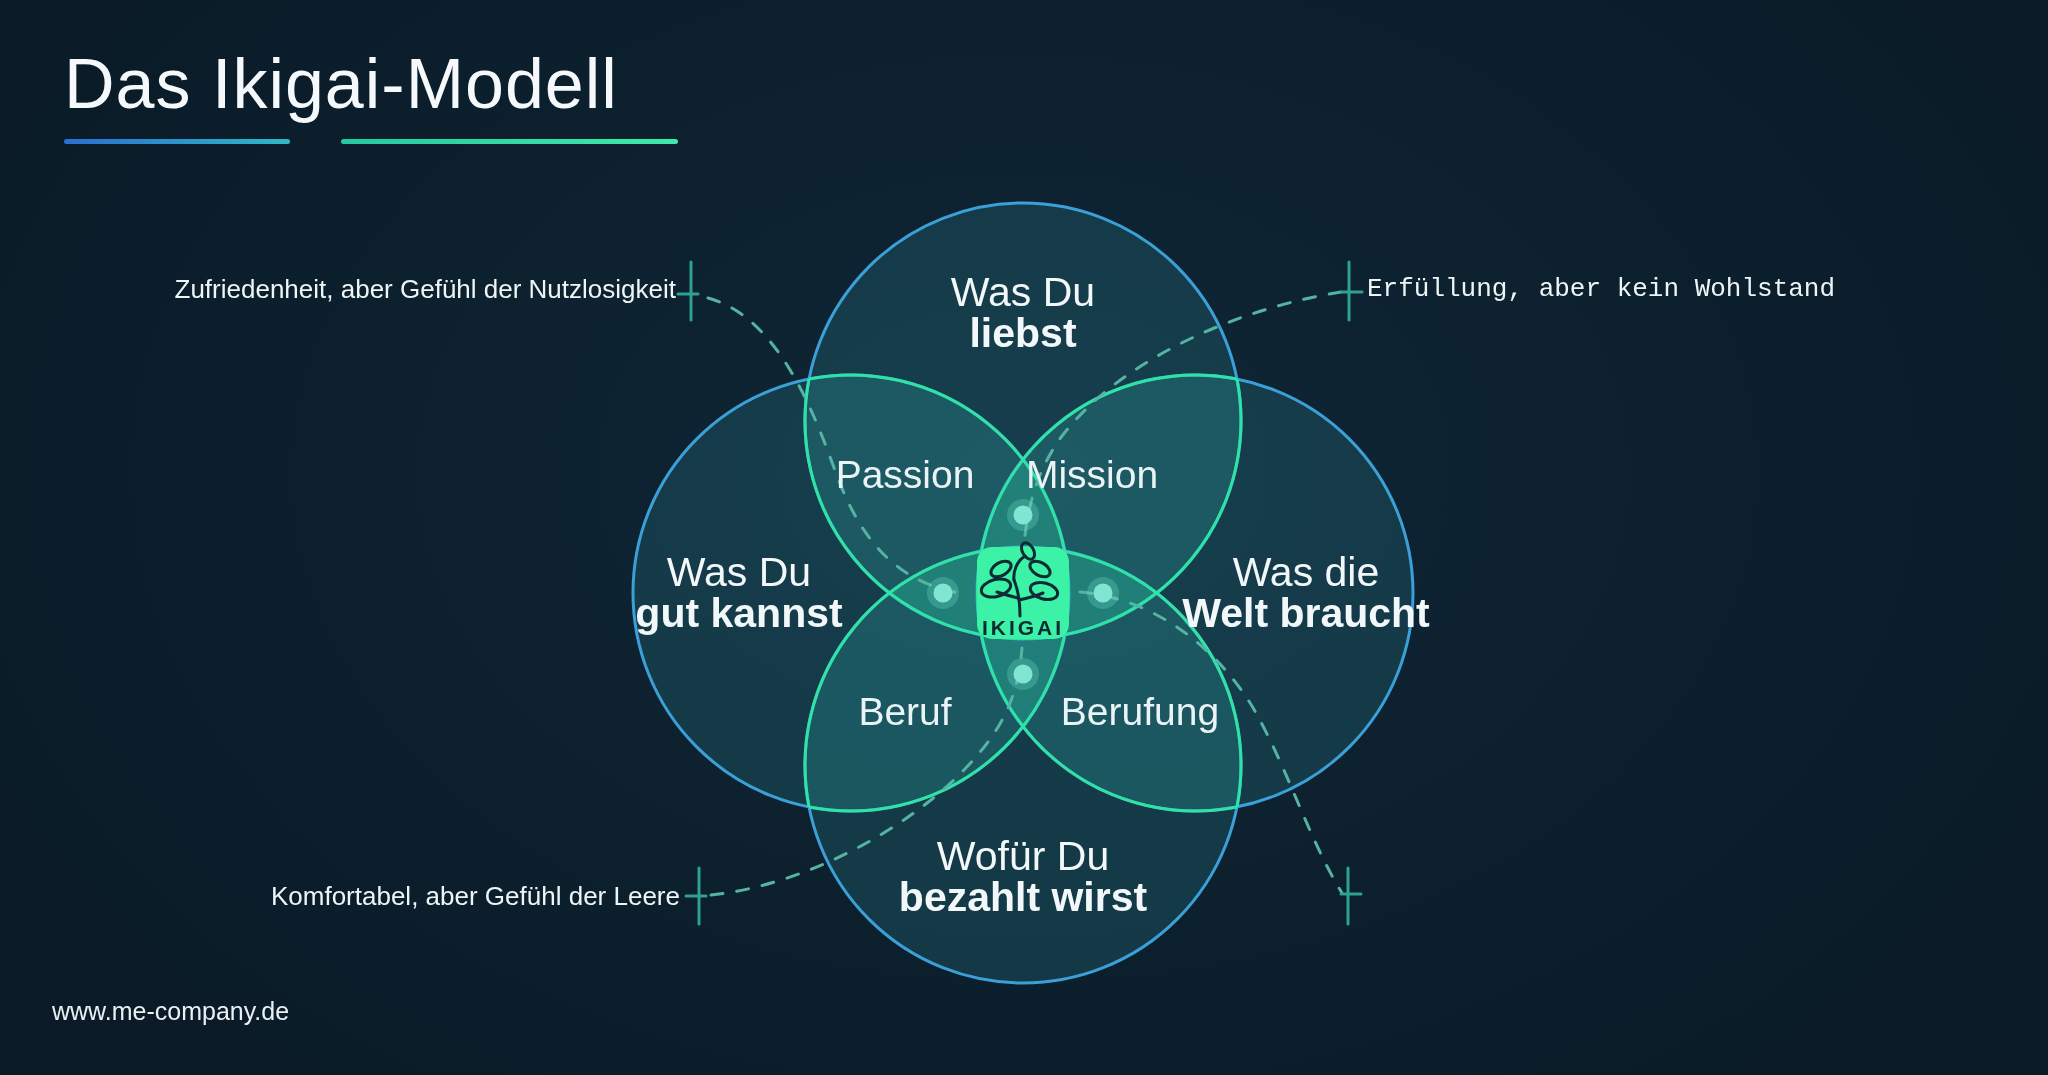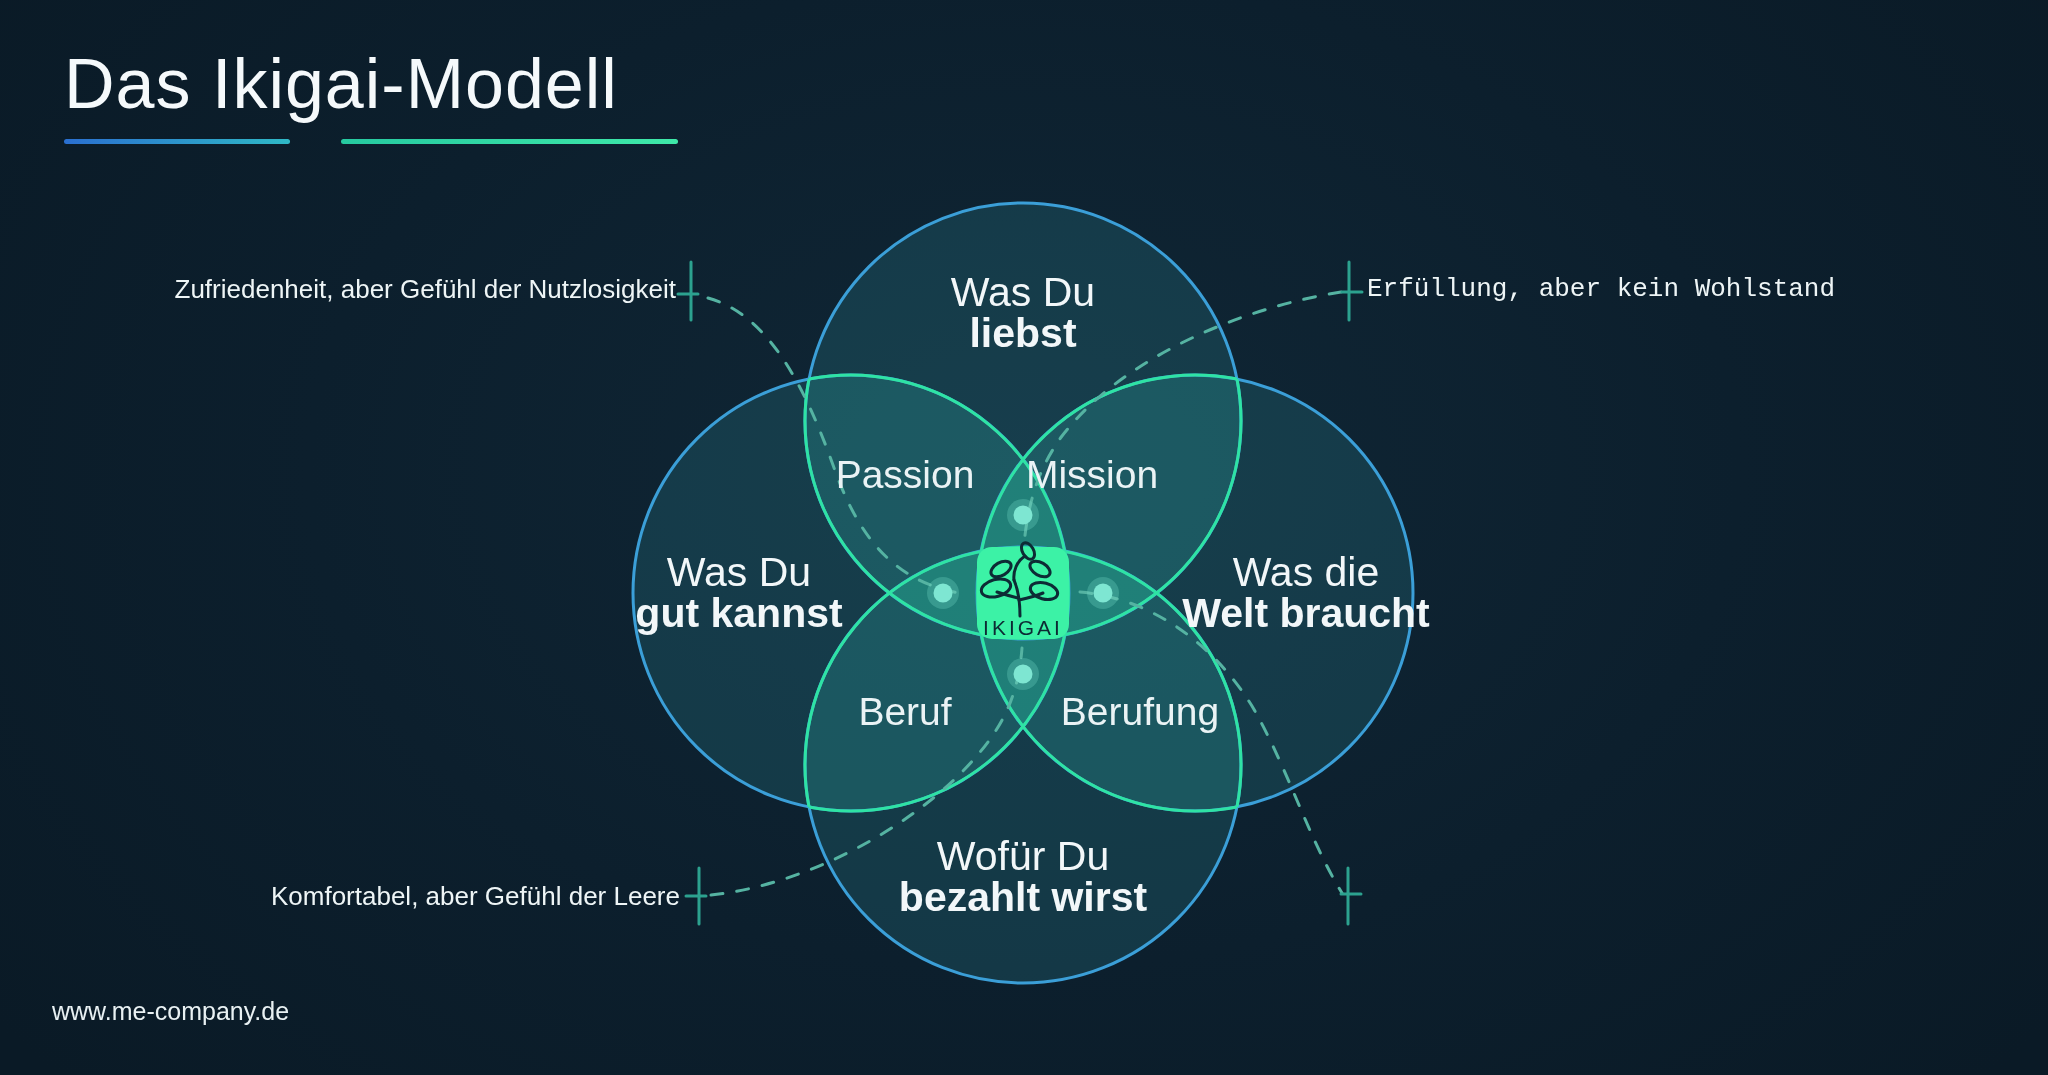--- a/index.html
+++ b/index.html
@@ -18,21 +18,21 @@
     font-size:70px;font-weight:300;letter-spacing:1px;color:#f5f9fb;line-height:92px;
   }
   .uline{position:absolute;height:5px;border-radius:3px;top:139px;}
   .uline-left{left:64px;width:226px;background:linear-gradient(90deg,#2a6fd0,#2fb9c6);}
   .uline-right{left:341px;width:337px;background:linear-gradient(90deg,#26c9a0,#3fe9a9);}
   .circle-label{font-size:41px;line-height:41px;font-weight:400;color:#f2f7f9;}
   .circle-label .bold{font-weight:700;}
   .petal-label{font-size:39px;font-weight:400;color:#eaf3f5;}
   .annotation{position:absolute;font-size:26px;font-weight:400;color:#eef5f6;white-space:nowrap;transform:translateY(-50%);}
   .annotation.right-aligned{}
-  .ikigai-label{font-size:21px;font-weight:400;letter-spacing:3px;color:#0c2a33;}
+  .ikigai-label{font-size:21px;font-weight:700;letter-spacing:3px;color:#0c2a33;}
   .footer-url{position:absolute;left:52px;top:1011px;transform:translateY(-50%);font-size:25px;color:#e9f1f3;}
 </style>
 </head>
 <body>
 
 <div class="stage">
 
   <svg width="2048" height="1075" viewBox="0 0 2048 1075">
 
     <g>

